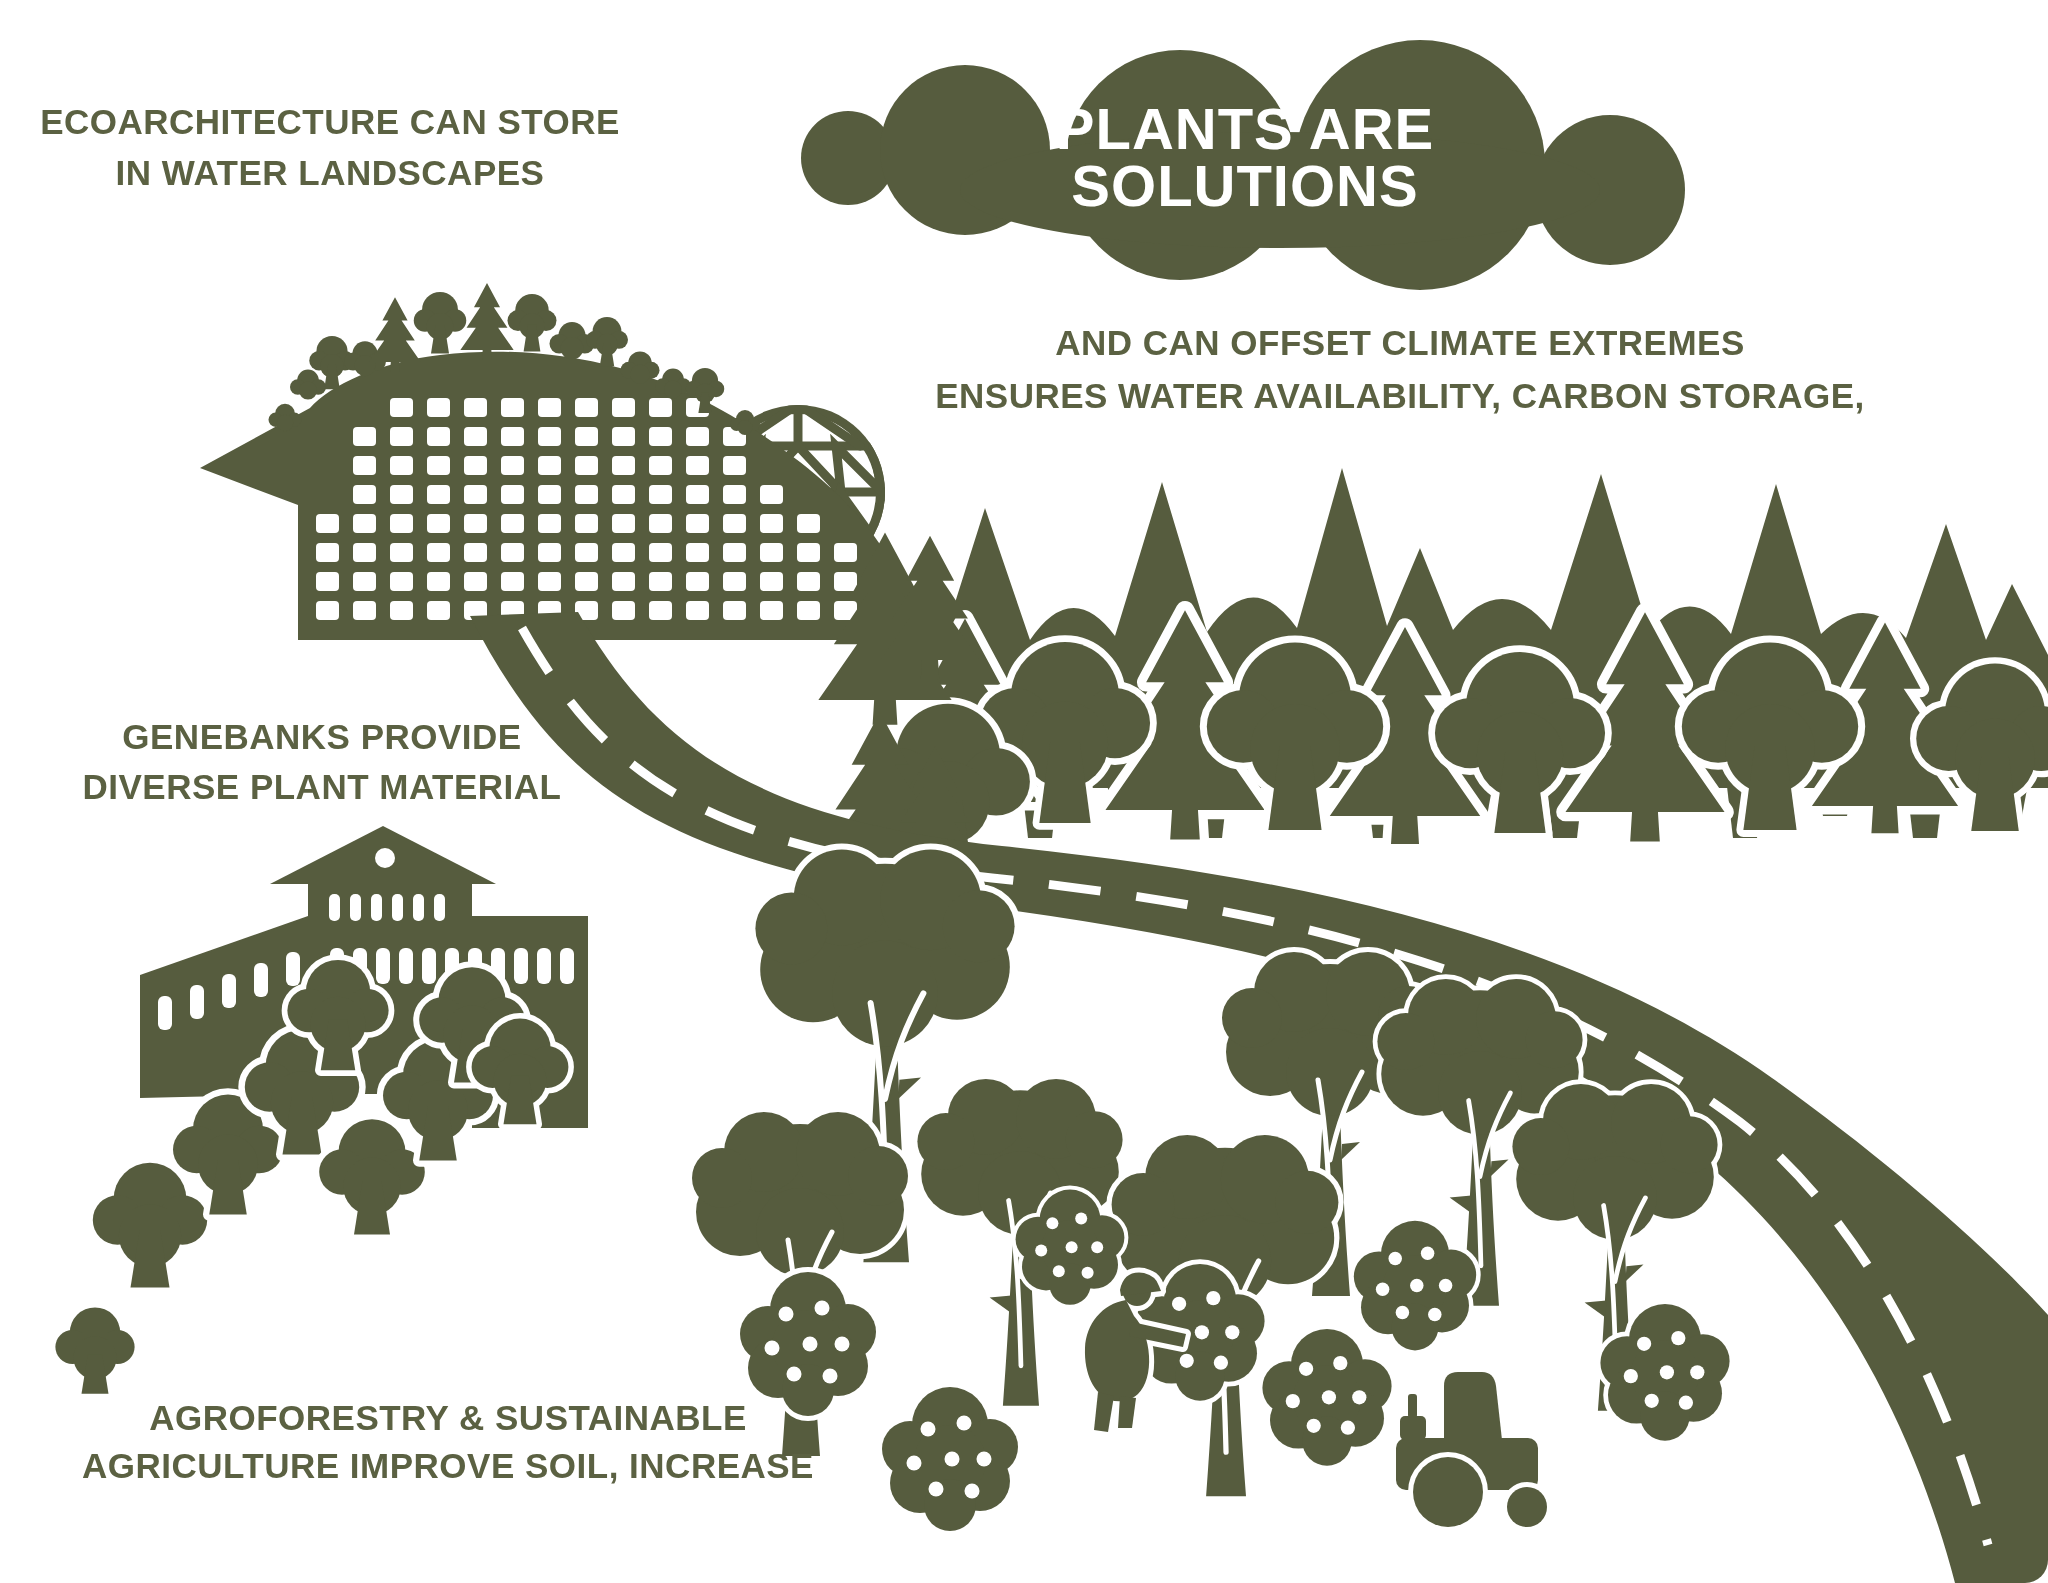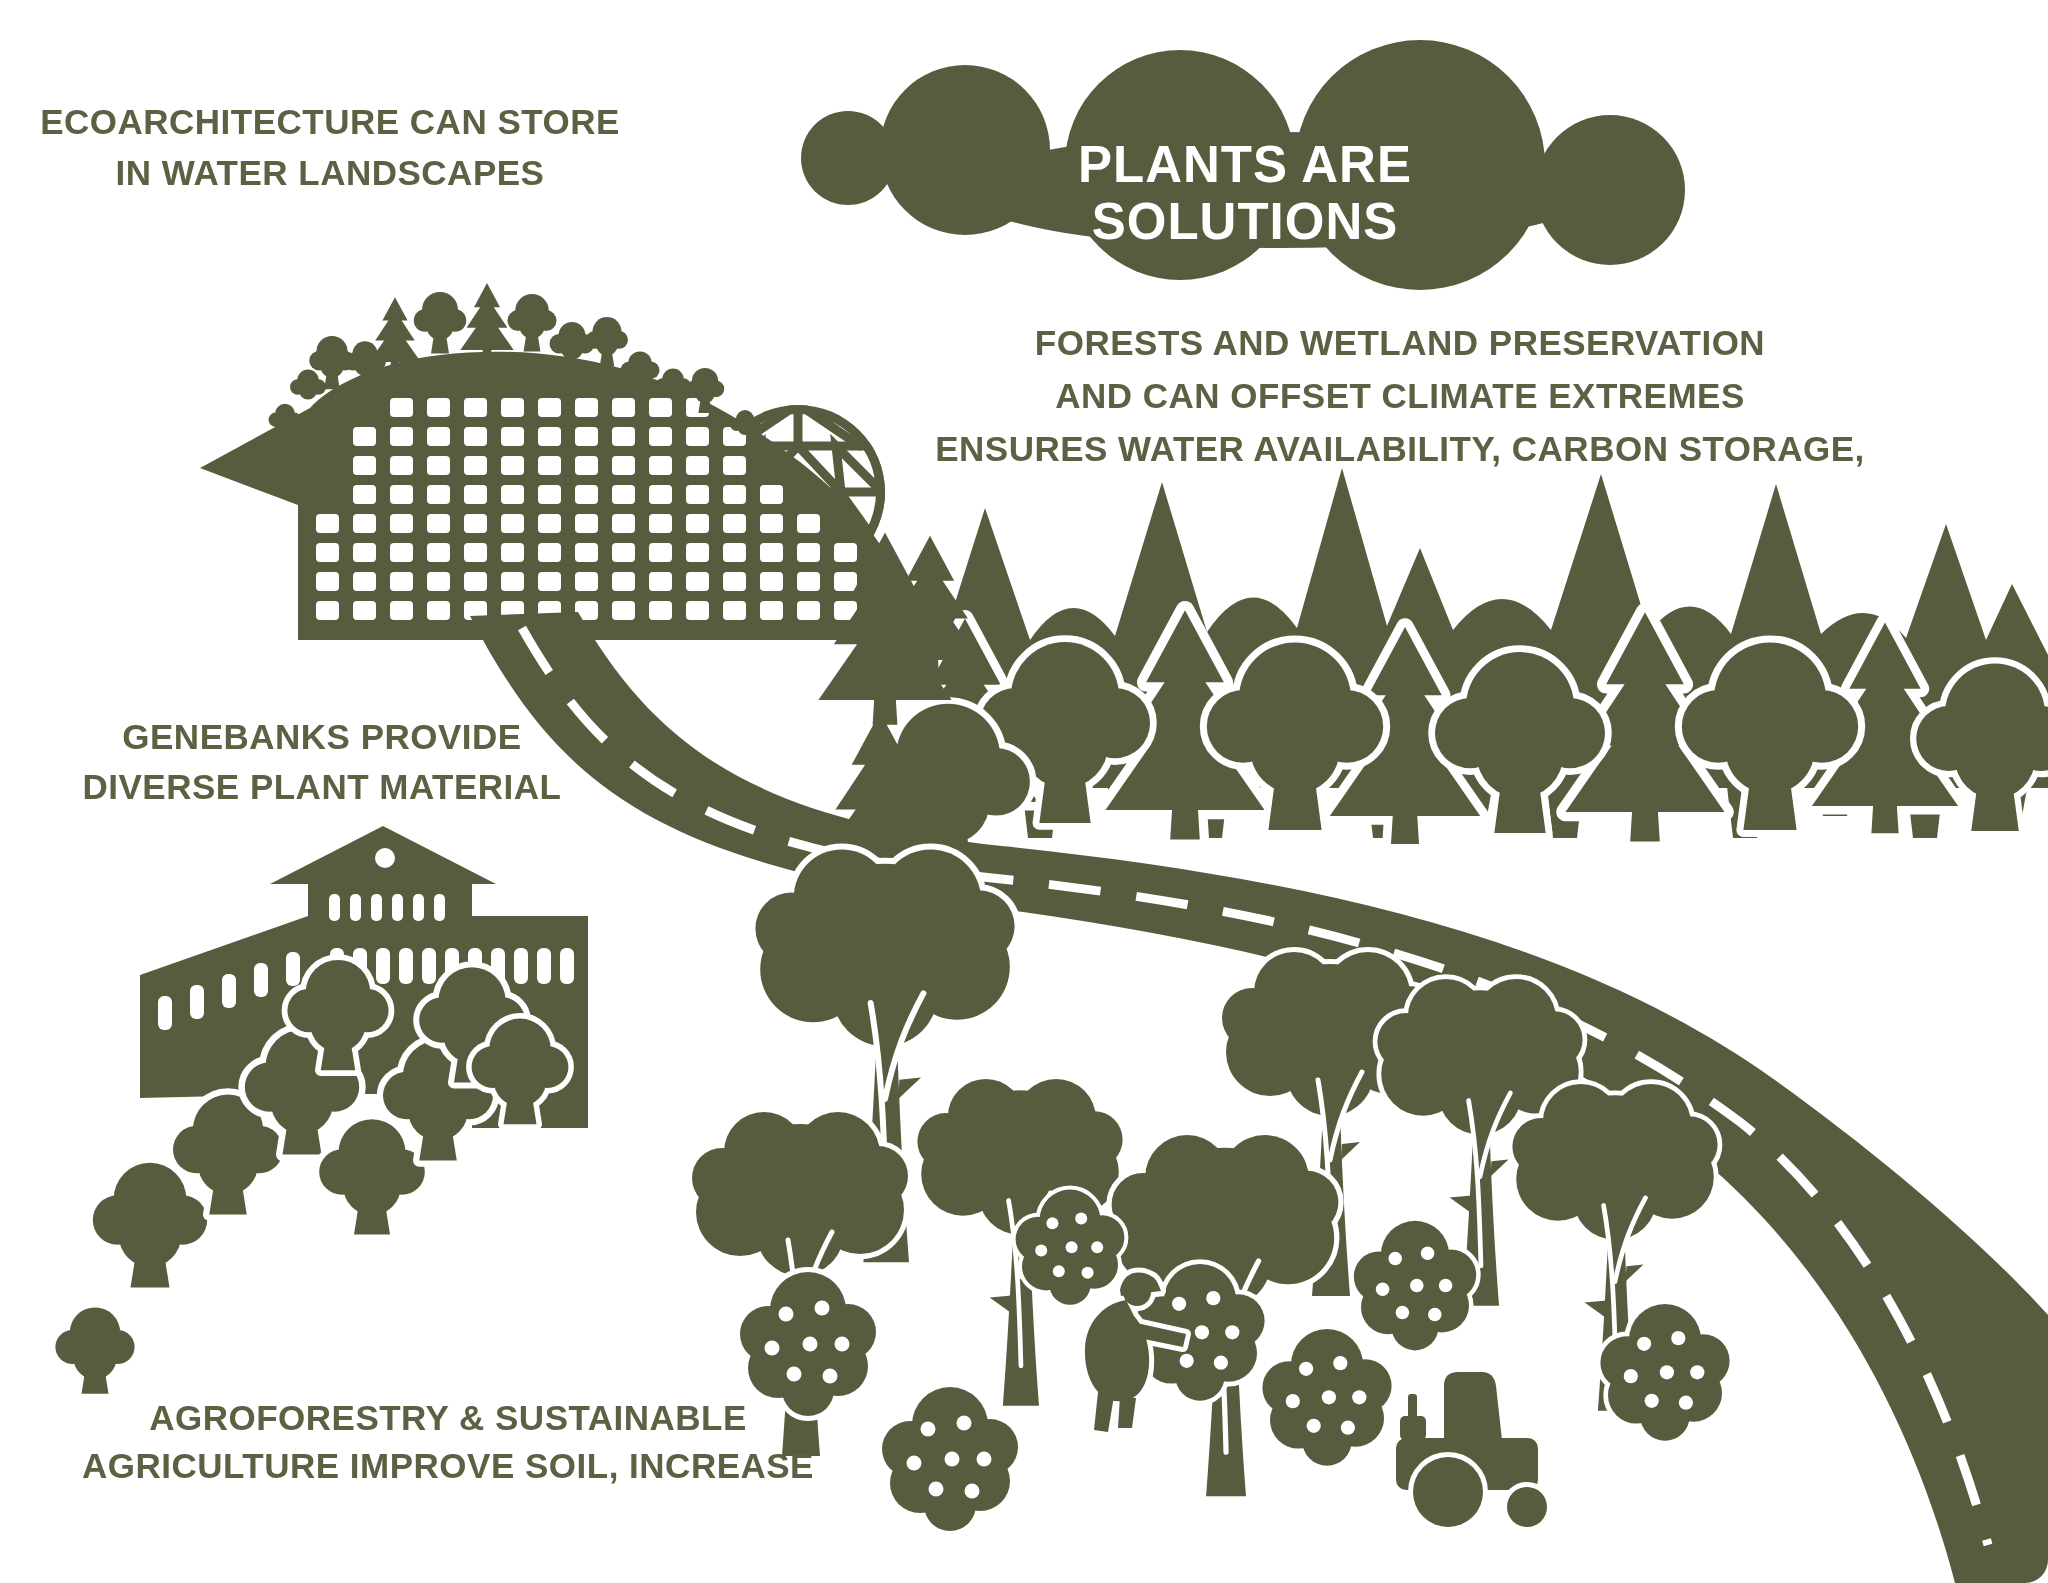--- a/index.html
+++ b/index.html
@@ -18,21 +18,21 @@
   .fp{fill:var(--olive);stroke:none;}
   .fg{fill:var(--olive);}
   .win{fill:#fff;}
   .wire{fill:none;stroke:var(--olive);stroke-linecap:round;}
   .vein{fill:none;stroke:#fff;stroke-width:5;stroke-linecap:round;}
   .dot{fill:#fff;}
   .dash{fill:none;stroke:#fff;stroke-width:9;stroke-dasharray:52 36;}
   .txt{position:absolute;color:var(--text);font-weight:700;text-align:center;letter-spacing:.5px;}
   .txt span{display:block;}
   .cap{font-size:35px;line-height:51px;}
-  .cloud-label{font-size:51px;line-height:57px;color:#fff;letter-spacing:1px;margin-top:36px;}
+  .cloud-label{font-size:58px;line-height:57px;color:#fff;letter-spacing:1px;}
 </style>
 </head>
 <body>
 
 <div class="canvas">
 
   <svg class="art" width="2048" height="1583" viewBox="0 0 2048 1583" id="art">
       <g>
         <path class="fg" d="M940,788 L940,650 L985,508 L1030,640 Q1072,578 1115,636 L1162,482 L1207,632 Q1252,565 1297,628 L1342,468 L1387,626 L1420,548 L1453,630 Q1502,568 1551,630 L1601,474 L1649,632 Q1691,580 1731,634 L1776,484 L1821,634 Q1866,590 1906,638 L1946,524 L1986,640 L2012,584 L2048,655 L2048,788 Z"></path>
         <path class="fg" d="M941,778 L979,778 L972,816 L948,816 Z"></path>
@@ -1094,21 +1094,20 @@
     <span>ECOARCHITECTURE CAN STORE</span>
     <span>IN WATER LANDSCAPES</span>
   </div>
 
   <div class="txt cloud-label" style="left:985px;top:100px;width:520px;">
     <span>PLANTS ARE</span>
     <span>SOLUTIONS</span>
   </div>
 
   <div class="txt cap" style="left:900px;top:316px;width:1000px;line-height:53px;">
-    <span>FORESTS AND WETLAND PRESERVATION</span>
     <span>AND CAN OFFSET CLIMATE EXTREMES</span>
     <span>ENSURES WATER AVAILABILITY, CARBON STORAGE,</span>
   </div>
 
   <div class="txt cap" style="left:62px;top:712px;width:520px;line-height:50px;">
     <span>GENEBANKS PROVIDE</span>
     <span>DIVERSE PLANT MATERIAL</span>
   </div>
 
   <div class="txt cap" style="left:68px;top:1394px;width:760px;line-height:48px;">

